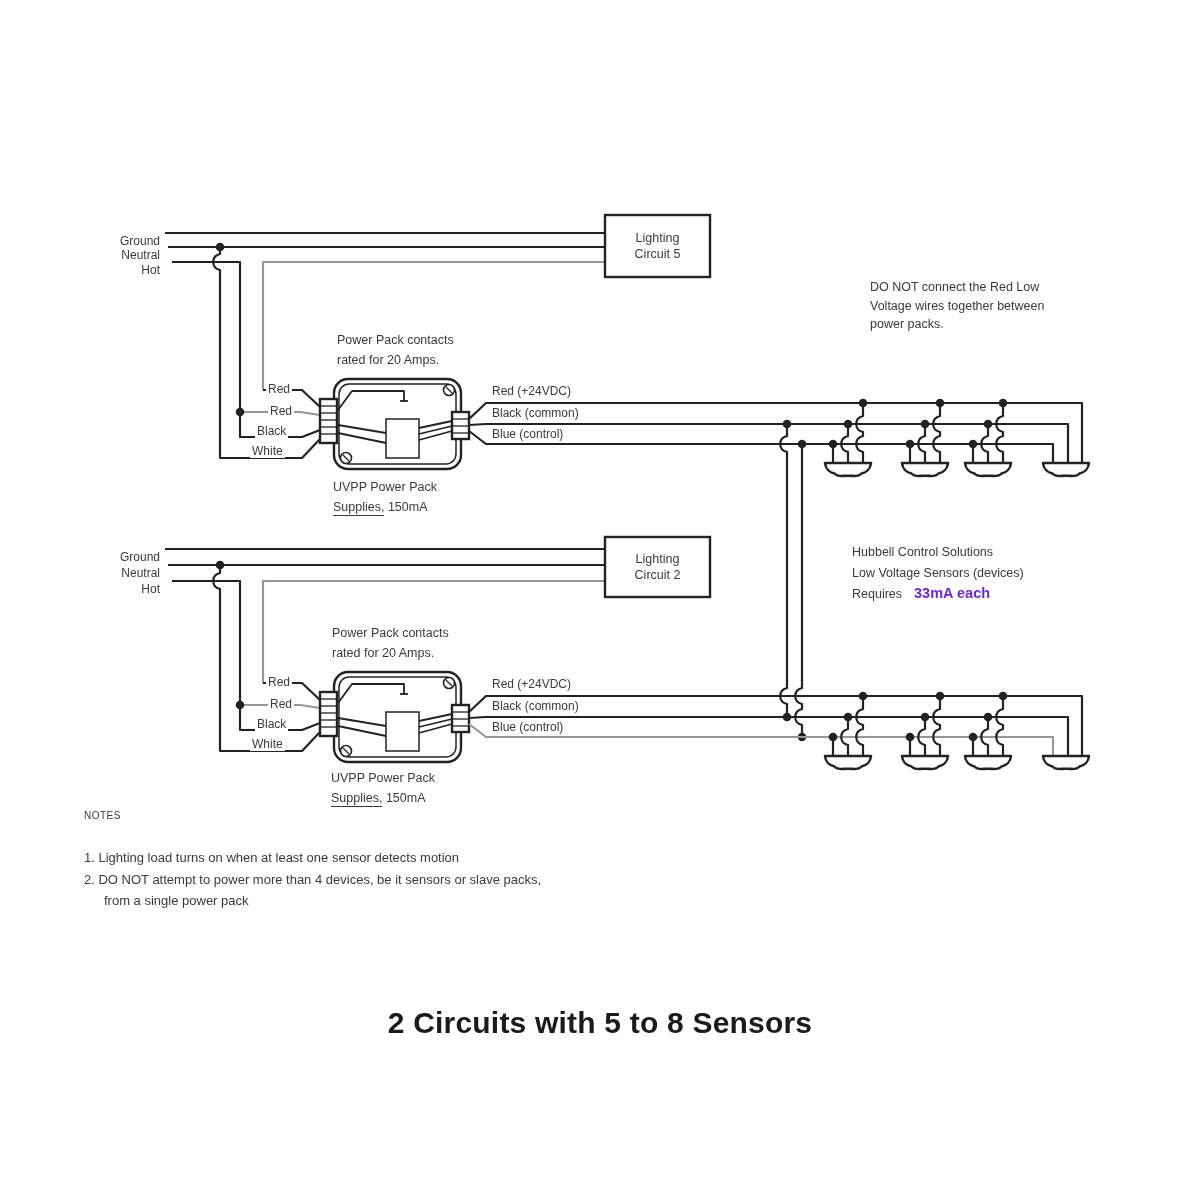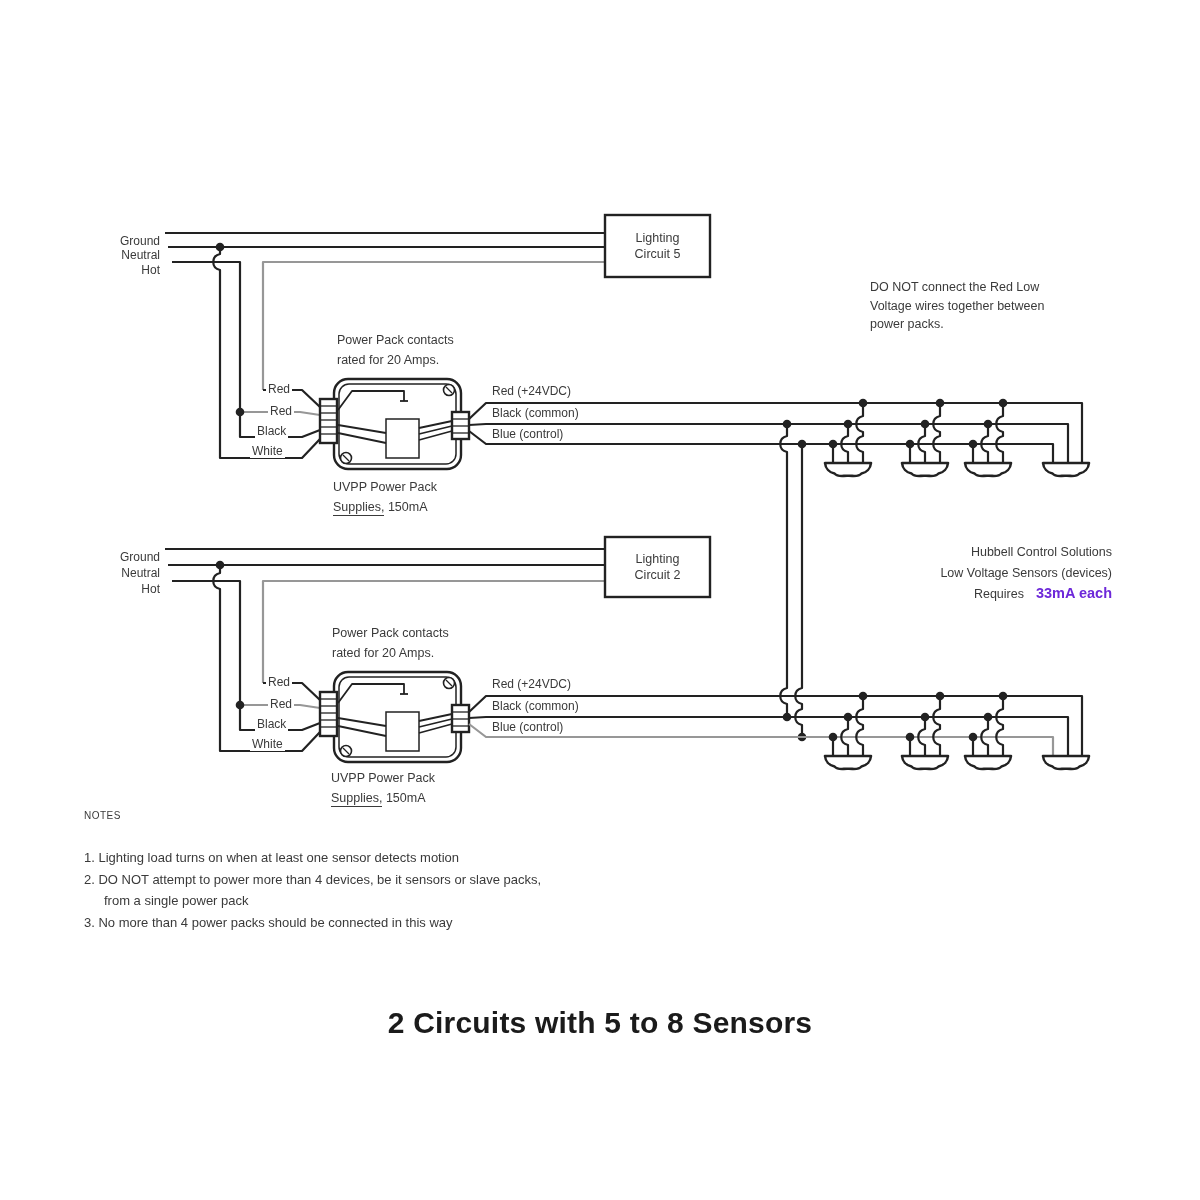--- a/index.html
+++ b/index.html
@@ -241,28 +241,27 @@
 <div class="lbl" style="left:490px;top:699px;">Black (common)</div>
 <div class="lbl" style="left:490px;top:720px;">Blue (control)</div>
 
 <div class="blk" style="left:331px;top:768px;font-size:12.5px;line-height:20px;">
   <div>UVPP Power Pack</div>
   <div><span class="u">Supplies,</span> <span>150mA</span></div>
 </div>
 
 <div class="blk note2" style="left:870px;top:278px;width:200px;">DO NOT connect the Red Low Voltage wires together between power packs.</div>
 
-<div class="blk note2" style="left:852px;top:542px;width:260px;line-height:20.5px;text-align:right;">
+<div class="blk note2" style="left:852px;top:542px;width:260px;line-height:20.5px;">
   <div>Hubbell Control Solutions</div>
   <div>Low Voltage Sensors (devices)</div>
   <div><span>Requires</span><span class="big">33mA each</span></div>
 </div>
 
 <div class="blk" style="left:84px;top:810px;font-size:10px;letter-spacing:0.5px;">NOTES</div>
 <div class="blk" style="left:84px;top:847px;width:460px;font-size:13px;line-height:21px;">
   <div class="notes-item">1. Lighting load turns on when at least one sensor detects motion</div>
   <div class="notes-item">2. DO NOT attempt to power more than 4 devices, be it sensors or slave packs, from a single power pack</div>
-  <div class="notes-item">3. No more than 4 power packs should be connected in this way</div>
 </div>
 
 <div class="title">2 Circuits with 5 to 8 Sensors</div>
 
 </div>
 
 </body></html>

